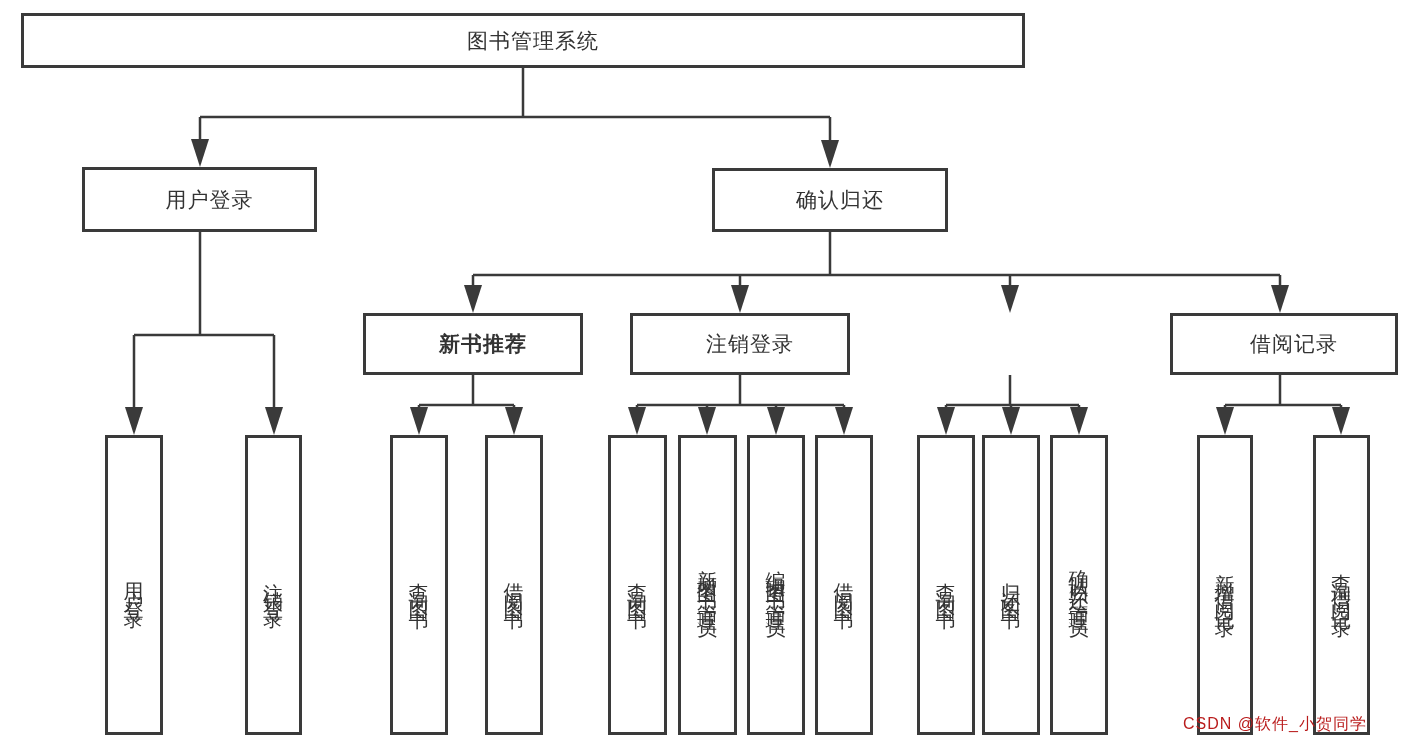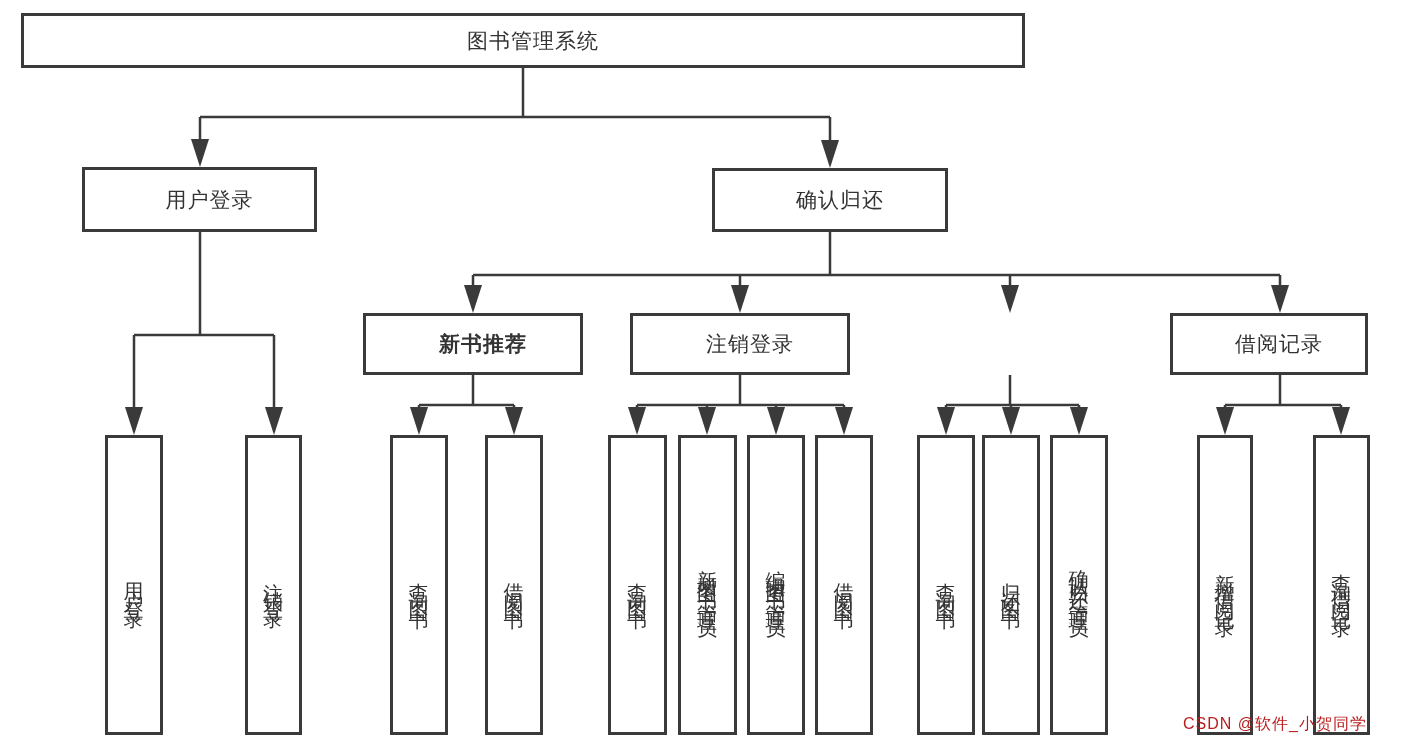--- a/index.html
+++ b/index.html
@@ -121,21 +121,21 @@
   <div class="node" style="left:712px; top:168px; width:236px; height:64px;">
     <span class="h-label">确认归还</span>
   </div>
 
   <div class="node" style="left:363px; top:313px; width:220px; height:62px;font-weight:bold;">
     <span class="h-label">新书推荐</span>
   </div>
   <div class="node" style="left:630px; top:313px; width:220px; height:62px;">
     <span class="h-label">注销登录</span>
   </div>
-  <div class="node" style="left:1170px; top:313px; width:198px; height:62px;">
+  <div class="node" style="left:1170px; top:313px; width:228px; height:62px;">
     <span class="h-label">借阅记录</span>
   </div>
 
   <div class="leaf" style="left:105px; width:58px;">
     <span class="v-label">用户登录</span>
   </div>
   <div class="leaf" style="left:245px; width:57px;">
     <span class="v-label">注销登录</span>
   </div>
 

